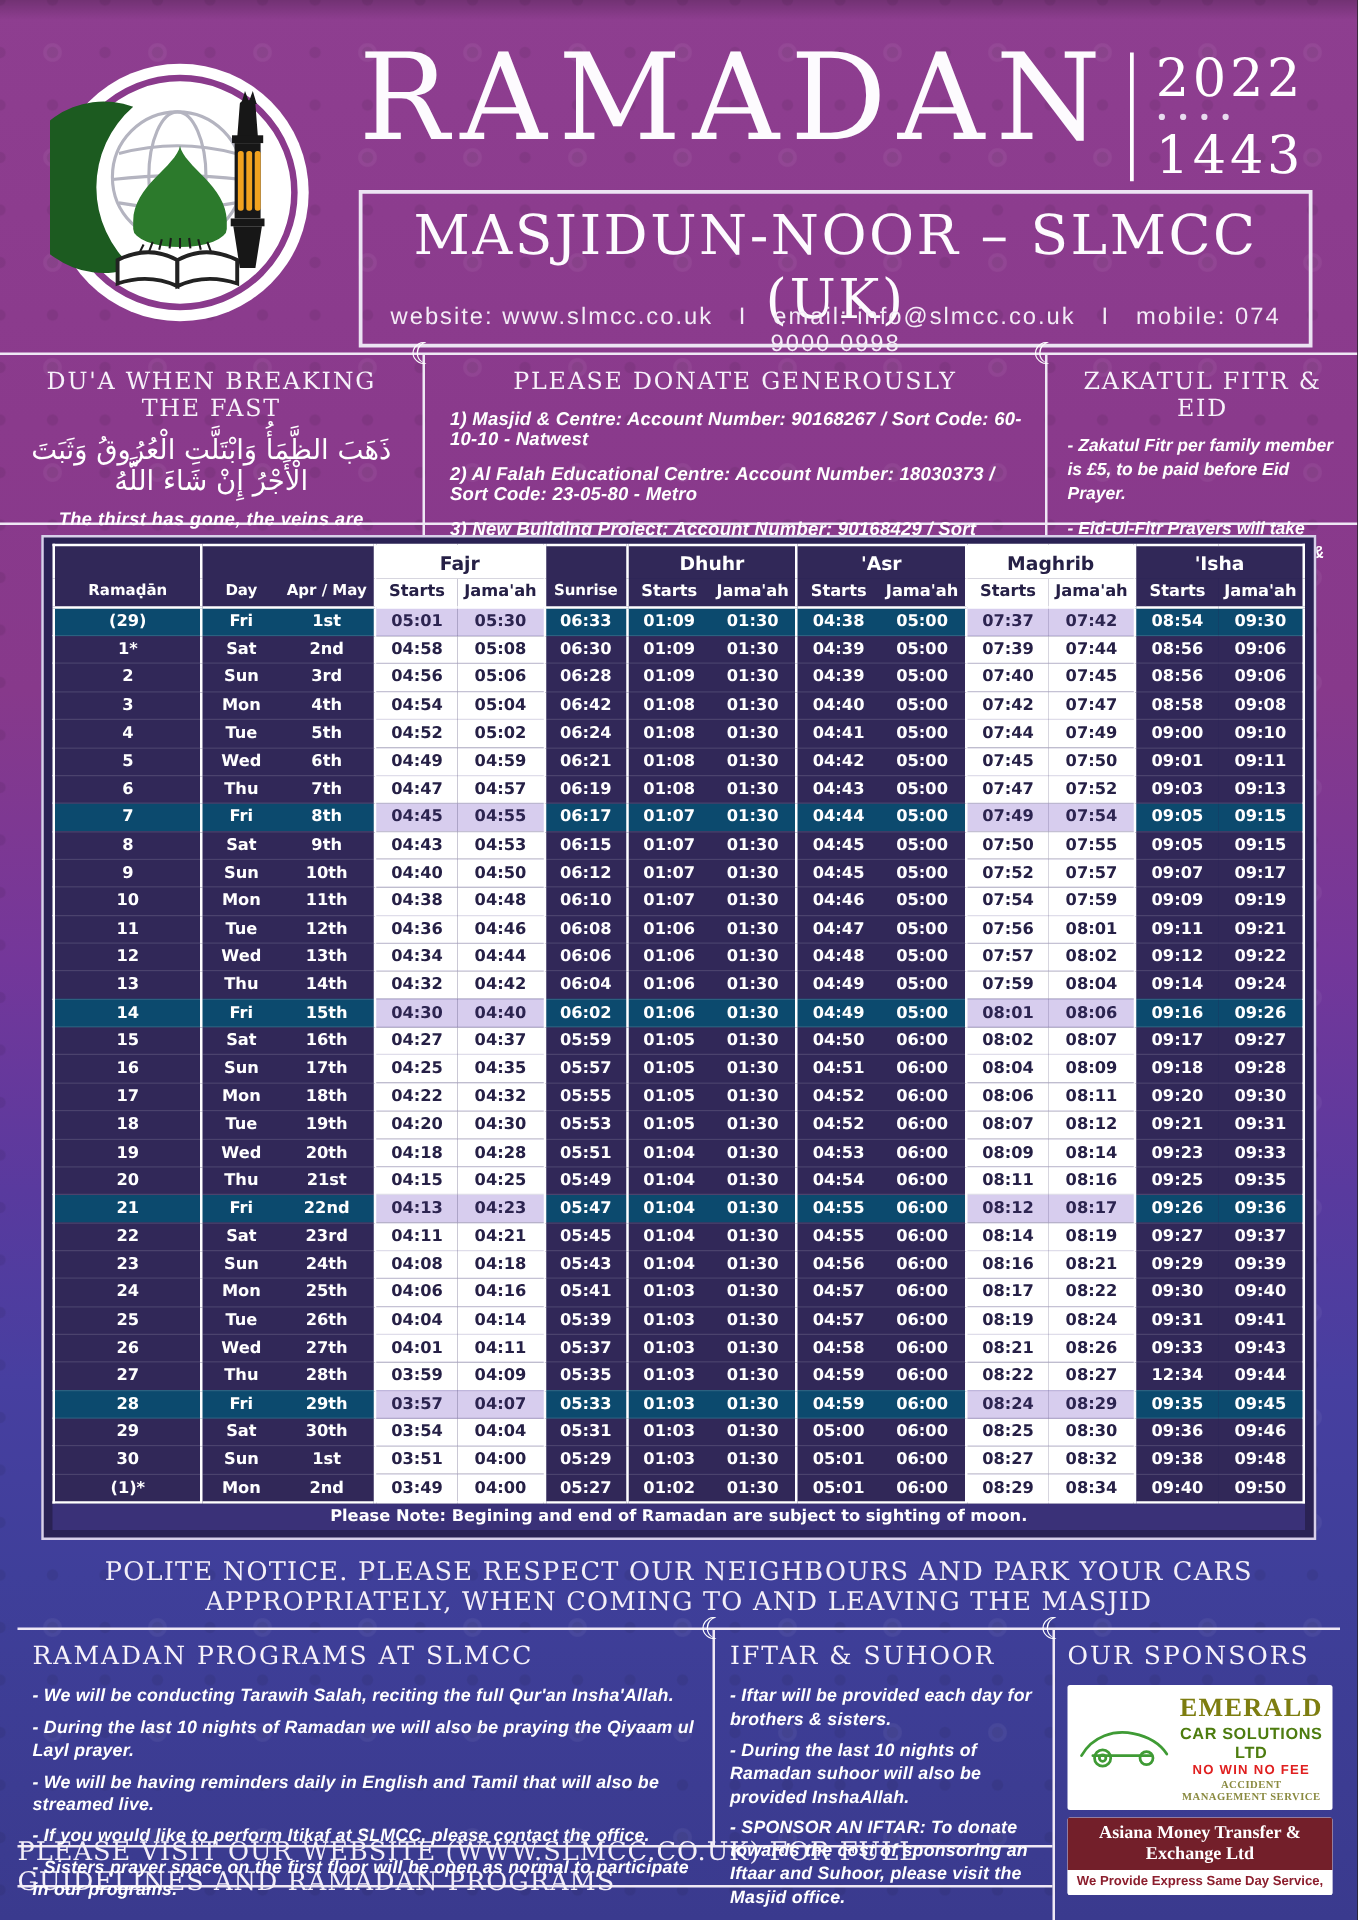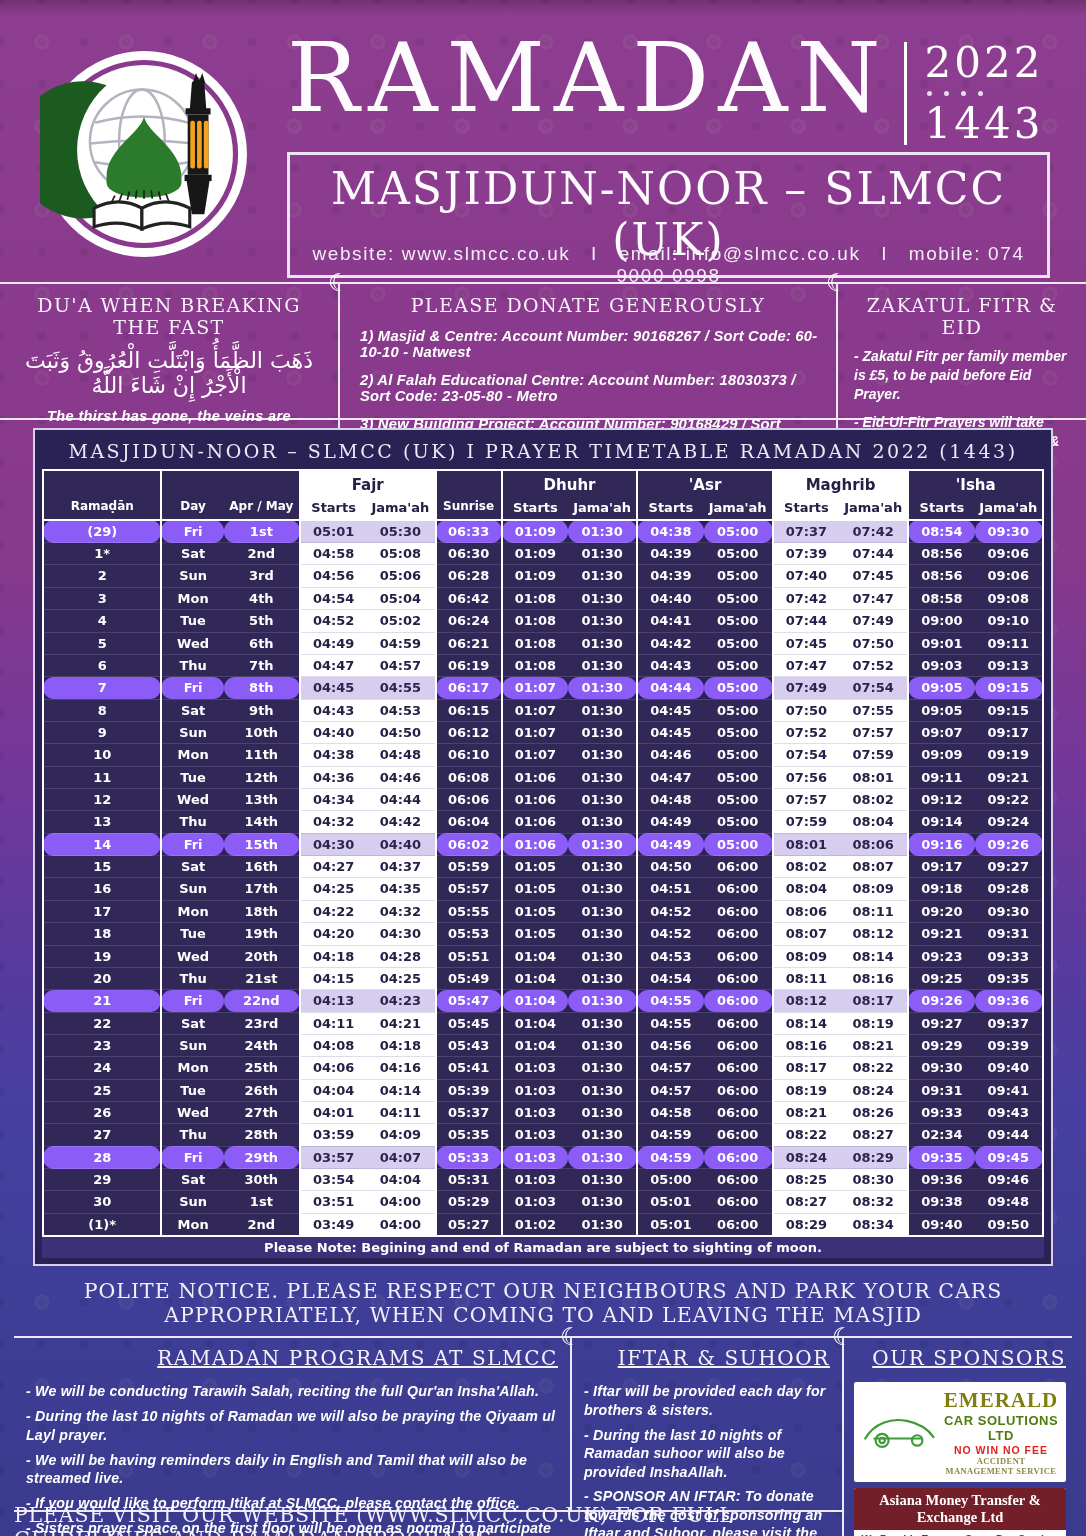--- a/index.html
+++ b/index.html
@@ -49,37 +49,37 @@
   
   .panel{ margin:8px 33px 0; background:#2a2254; border:2px solid #d8d0ea; padding:5px 7px 6px; }
   .panel-title{ text-align:center; font:400 19px "DejaVu Serif",serif; letter-spacing:2.5px;
     color:#efe8f7; padding:5px 0 7px; }
   table{ width:100%; border-collapse:collapse; border:2px solid #fff; table-layout:fixed; }
   th,td{ text-align:center; font:bold 13px "DejaVu Sans",sans-serif; padding:1px 0; line-height:1.49; }
   th.d,td.d{ background:#312858; color:#fff; }
   th.w,td.w{ background:#ffffff; color:#262046; }
   td.d{ border-bottom:1px solid rgba(255,255,255,.13); }
   td.w{ border-bottom:1px solid rgba(110,100,160,.22); }
-  tr.friday td.d{ background:#8b5cf6;border-radius:11px; }
+  tr.friday td.d{ background:#0c4a6e; }
   tr.friday td.w{ background:#d7cdee; color:#2c2450; }
   .gl{ border-left:2px solid #fff; }
   thead th{ font-size:12px; }
   thead th.grp{ font-size:15px; border-bottom:0; padding-top:3px; }
   thead th.sub{ font-size:13px; border-bottom:2px solid #fff; }
   thead th.rs{ vertical-align:bottom; padding-bottom:3px; border-bottom:2px solid #fff; }
   .note-bar{ margin-top:0; background:#3a3178; text-align:center; color:#fff;
     font:bold 13px "DejaVu Sans",sans-serif; padding:3px 0; }
 
   
   .polite{ text-align:center; font:400 20.5px "DejaVu Serif",serif; letter-spacing:1px;
     color:#f3eef8; padding:13px 10px 9px; }
   .bottom{ display:grid; grid-template-columns:556px 272px 1fr; grid-template-rows:172px 34px 56px;
     border-top:2px solid #efe8f5; margin:0 14px; height:264px; }
   .sec{ position:relative; padding:8px 12px 0; }
-  .sec-h{ font:400 20px "DejaVu Serif",serif; letter-spacing:1.6px; text-align:right; color:#f7f2fa; margin-bottom:12px;text-decoration:underline; }
+  .sec-h{ font:400 20px "DejaVu Serif",serif; letter-spacing:1.6px; text-align:left; color:#f7f2fa; margin-bottom:12px; }
   .bullets div{ font:italic bold 14.2px "Liberation Sans",sans-serif; margin:6.5px 0; letter-spacing:.2px; line-height:1.3; }
   .iftar{ border-left:2px solid #efe8f5; }
   .sponsors{ border-left:2px solid #efe8f5; grid-row:1/4; grid-column:3; padding:8px 6px 0 10px; }
   .visit{ grid-column:1/3; border-top:2px solid #efe8f5; border-bottom:2px solid #efe8f5;
     display:flex; align-items:center; justify-content:center;
     font:400 20.5px "DejaVu Serif",serif; letter-spacing:.8px; color:#f3eef8; }
 
   
   .card{ background:#fff; border-radius:2px; margin-top:6px; overflow:hidden; }
   .emerald{ display:flex; align-items:center; padding:6px 6px; gap:4px; }
@@ -176,21 +176,20 @@
       <div class="info-h">ZAKATUL FITR &amp; EID</div>
       <div class="zakat-list">
 
       <div>- Zakatul Fitr per family member is £5, to be paid before Eid Prayer.</div>
           <div>- Eid-Ul-Fitr Prayers will take place at 6am, 7am, 8am, 9am &amp; 10am.</div>
         </div>
     </div>
   </div>
 
   <div class="panel">
-    <div class="panel-title">MASJIDUN-NOOR – SLMCC (UK)   I   PRAYER TIMETABLE RAMADAN 2022 (1443)</div>
     <table>
       <colgroup>
         <col style="width:11.8%">
           <col style="width:6.2%">
           <col style="width:7.6%">
         <col style="width:6.6%">
           <col style="width:6.9%">
           <col style="width:6.6%">
         <col style="width:6.6%">
           <col style="width:6.9%">
@@ -693,21 +692,21 @@
             <td class="d">28th</td>
             <td class="w gl">03:59</td>
             <td class="w">04:09</td>
             <td class="d gl">05:35</td>
             <td class="d gl">01:03</td>
             <td class="d">01:30</td>
             <td class="d gl">04:59</td>
             <td class="d">06:00</td>
             <td class="w gl">08:22</td>
             <td class="w">08:27</td>
-            <td class="d gl">02:34</td>
+            <td class="d gl">12:34</td>
             <td class="d">09:44</td>
           </tr>
 
           <tr class="friday">
             <td class="d">28</td>
             <td class="d gl">Fri</td>
             <td class="d">29th</td>
             <td class="w gl">03:57</td>
             <td class="w">04:07</td>
             <td class="d gl">05:33</td>

